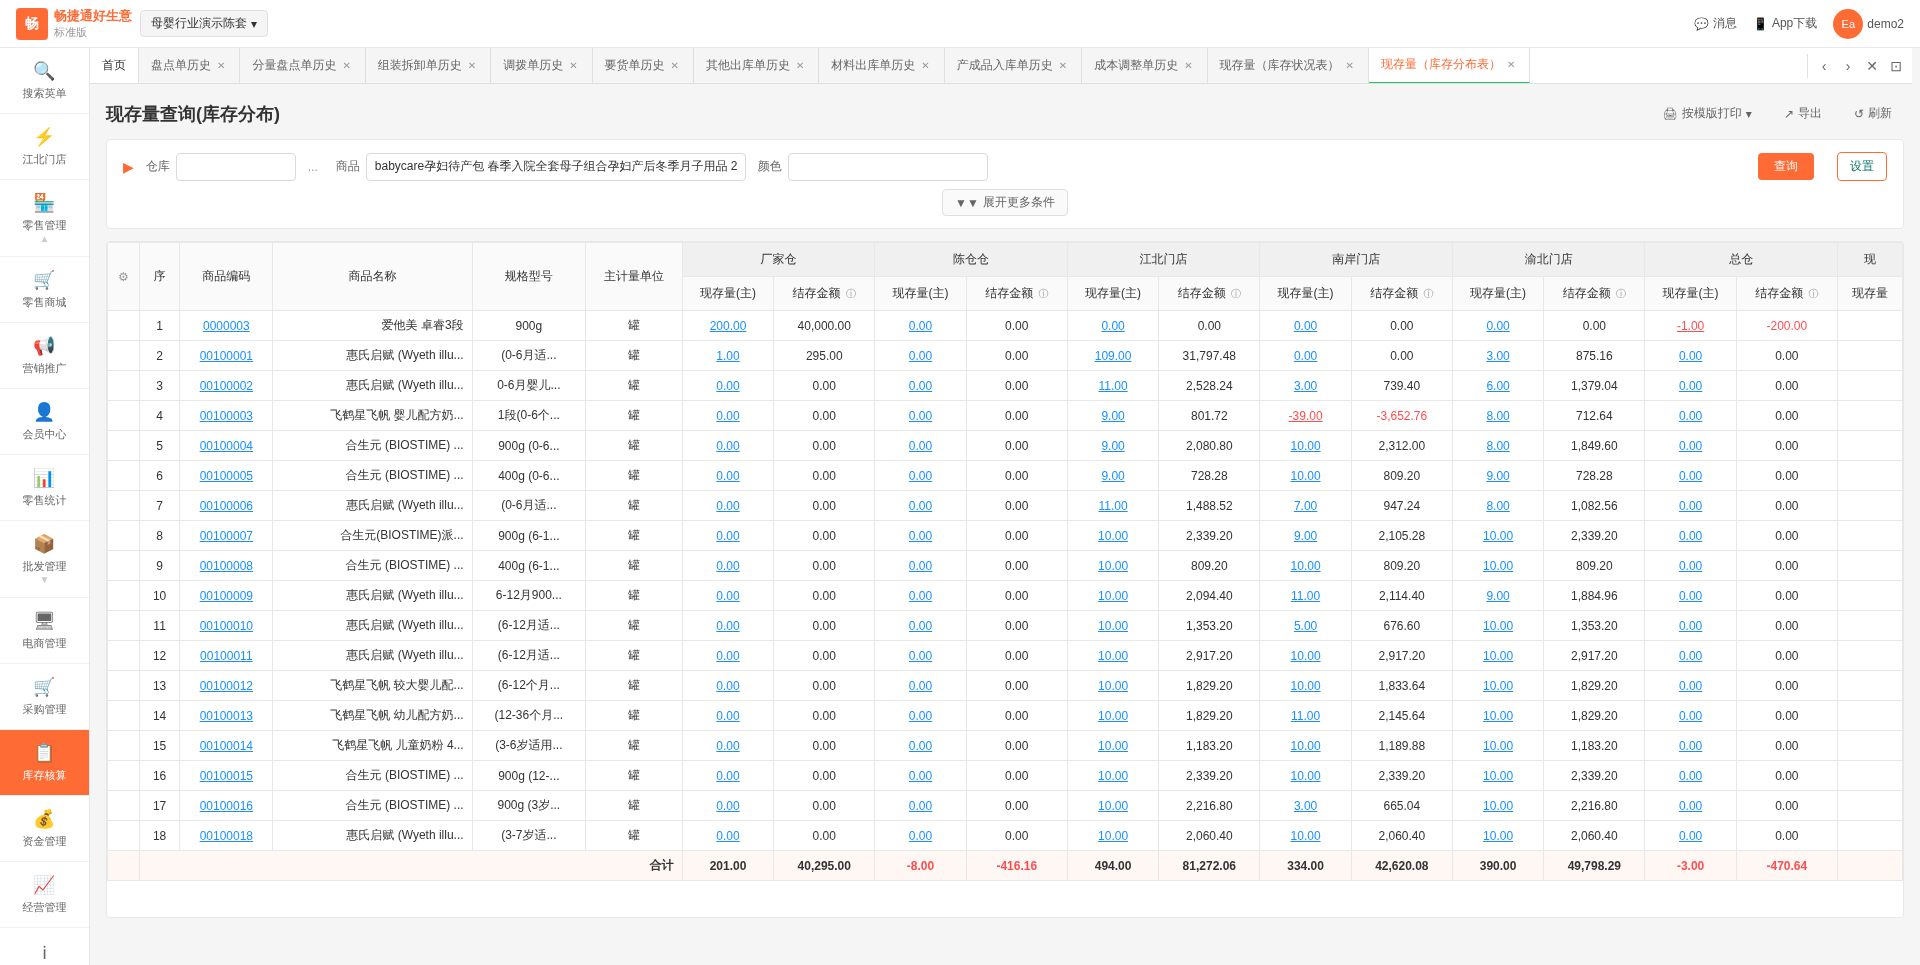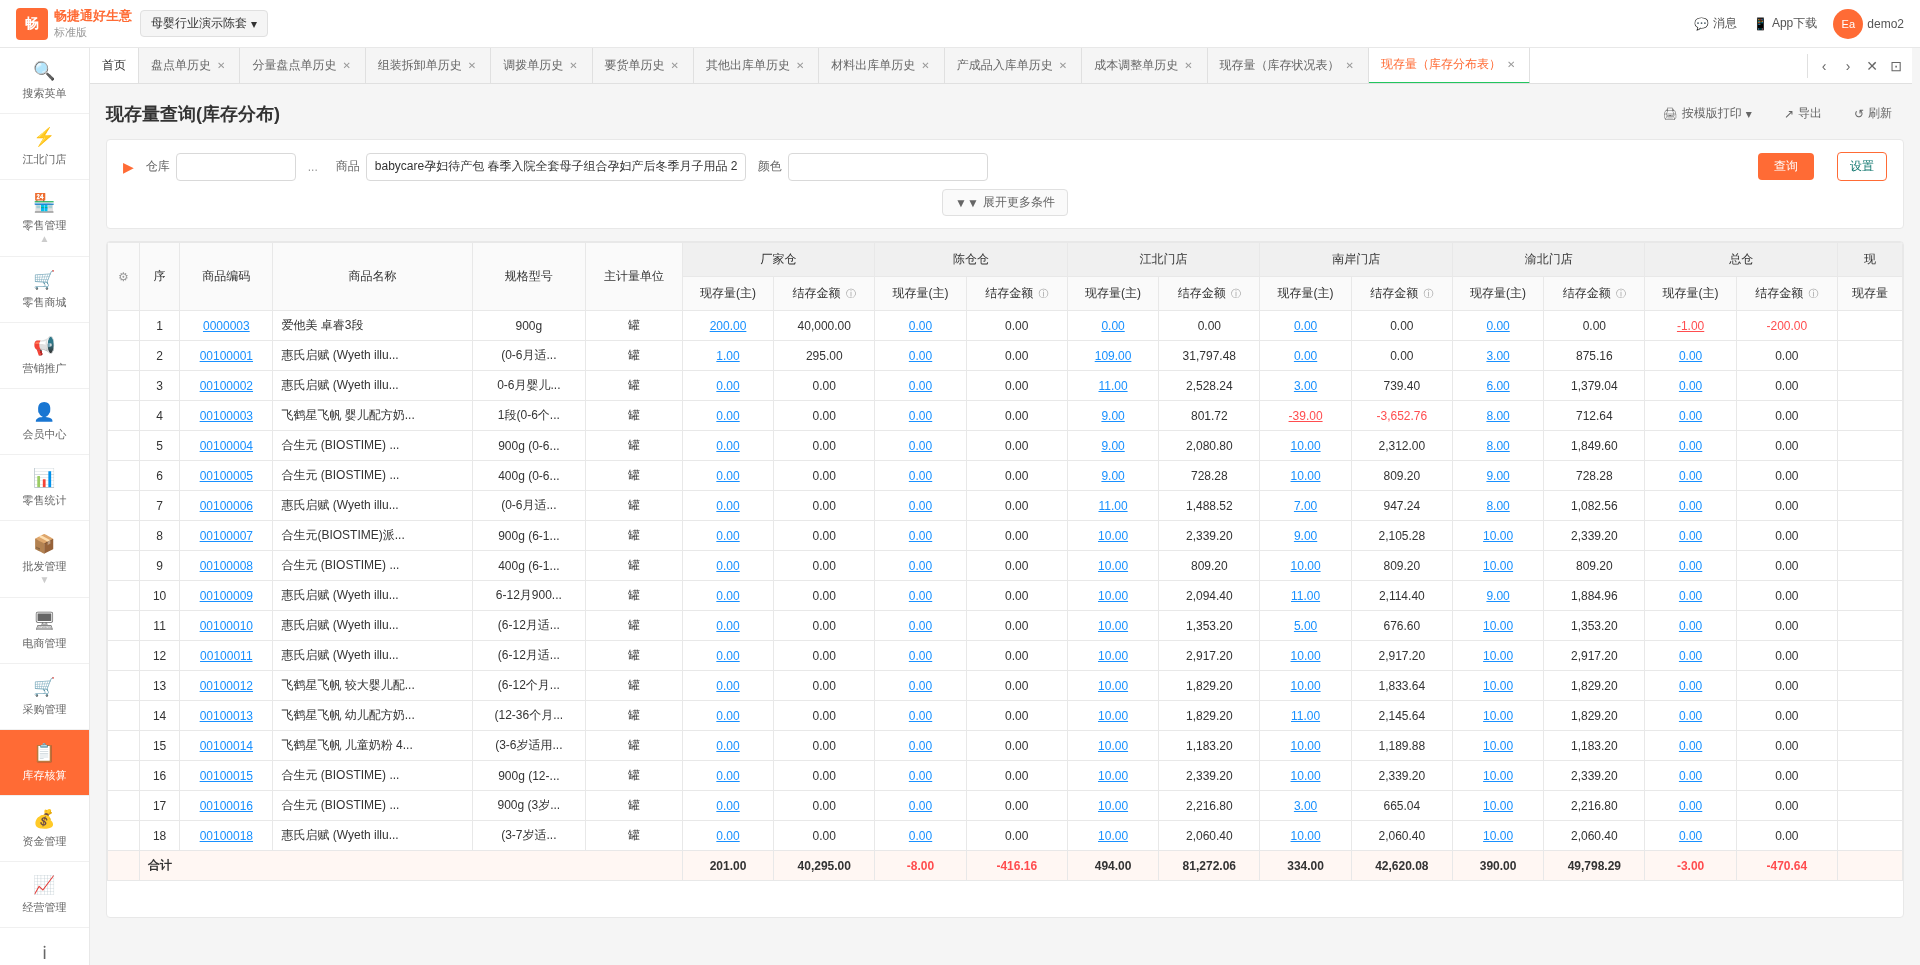--- a/index.html
+++ b/index.html
@@ -140,21 +140,21 @@
       z-index: 10;
     }
     th.group-header { background: #f0f0f0; }
     td {
       padding: 6px 8px;
       border: 1px solid #e8e8e8;
       text-align: center;
       white-space: nowrap;
       color: #333;
     }
-    td.text-left { text-align: left; }
+    td.text-left { text-align: right; }
     td.link { color: #1890ff; text-decoration: underline; cursor: pointer; }
     td.negative { color: #ff4d4f; }
     tr.summary-row td { background: #fff7f3; font-weight: bold; }
     .info-icon { font-size: 10px; color: #999; margin-left: 2px; cursor: pointer; }
     .settings-col { width: 32px; text-align: center; }
     .gear-icon { cursor: pointer; color: #999; }
   </style>
 </head>
 <body>
 

